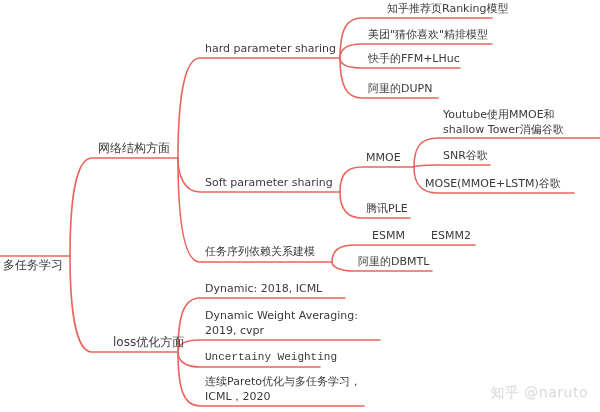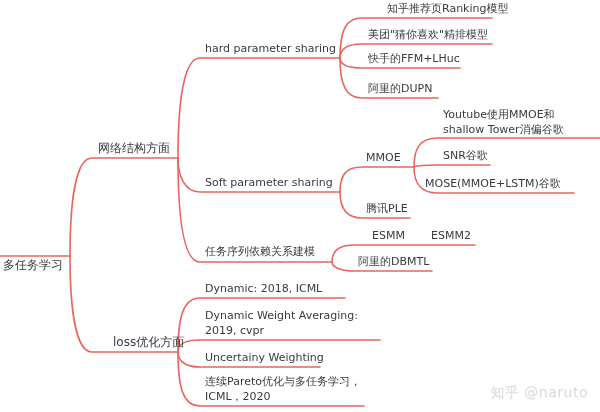--- a/index.html
+++ b/index.html
@@ -67,16 +67,16 @@
 <div class="node wrap" style="left:443px; top:107px; width:150px;">Youtube使用MMOE和shallow Tower消偏谷歌</div>
 <div class="node" style="left:443px; top:148px;">SNR谷歌</div>
 <div class="node" style="left:425px; top:176px;">MOSE(MMOE+LSTM)谷歌</div>
 
 <div class="node" style="left:352px; top:228px;margin-left:20px;">ESMM</div>
 <div class="node" style="left:431px; top:228px;">ESMM2</div>
 <div class="node" style="left:358px; top:254px;">阿里的DBMTL</div>
 
 <div class="node" style="left:205px; top:281px;">Dynamic: 2018, ICML</div>
 <div class="node wrap" style="left:205px; top:308px; width:170px;">Dynamic Weight Averaging: 2019, cvpr</div>
-<div class="node" style="left:205px; top:350px;">Uncertainy Weighting</div>
+<div class="node" style="left:205px; top:350px;font-family:Liberation Mono, monospace;">Uncertainy Weighting</div>
 <div class="node wrap" style="left:205px; top:374px; width:160px;">连续Pareto优化与多任务学习，ICML，2020</div>
 
 <div class="watermark">知乎 @naruto</div>
 
 </body></html>

